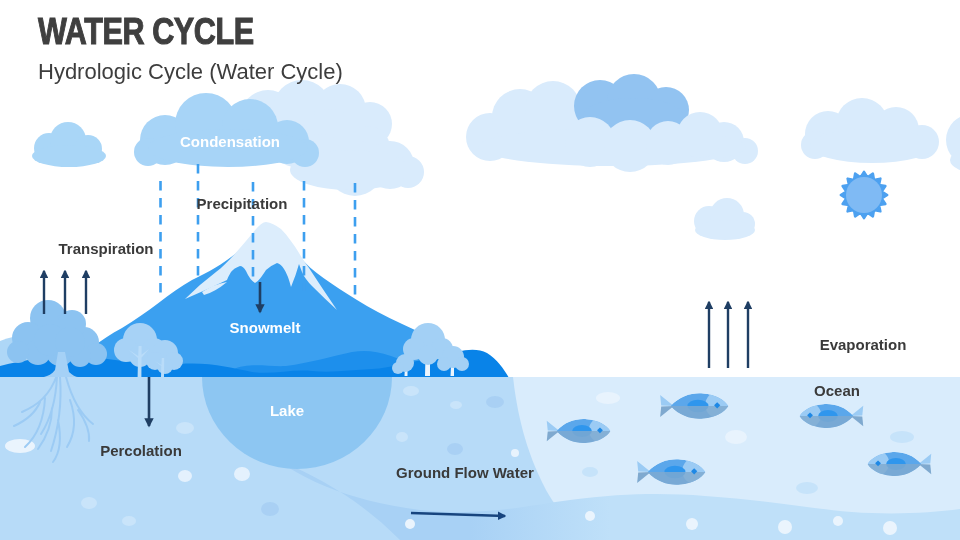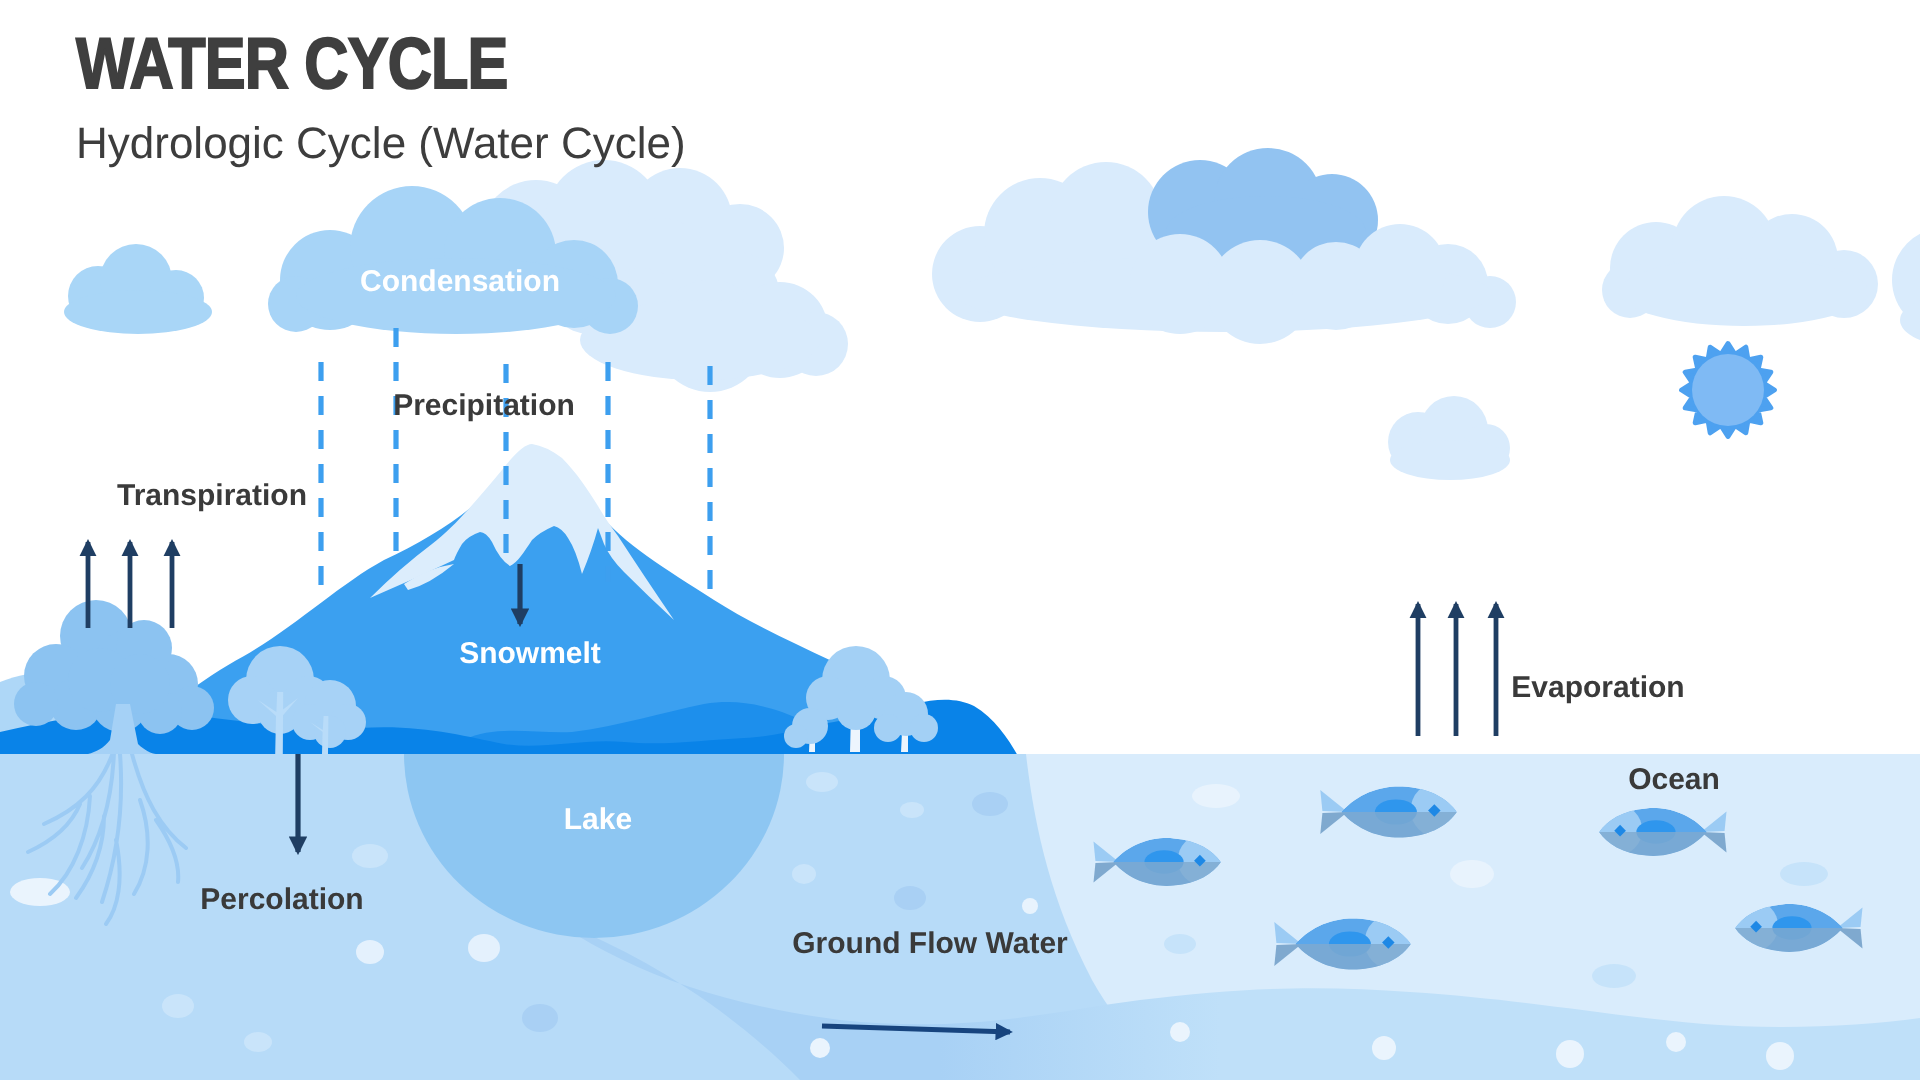--- a/index.html
+++ b/index.html
@@ -275,19 +275,19 @@
       </g>
 </svg>
 
 <h1 class="title">WATER CYCLE</h1>
 <div class="subtitle">Hydrologic Cycle (Water Cycle)</div>
 
 <div class="lbl light" style="left:230px;top:141px;">Condensation</div>
 <div class="lbl" style="left:242px;top:203px;">Precipitation</div>
 <div class="lbl" style="left:68px;top:248px;margin-left:38px;">Transpiration</div>
 <div class="lbl light" style="left:265px;top:327px;">Snowmelt</div>
-<div class="lbl light" style="left:287px;top:410px;margin-left:12px;">Lake</div>
+<div class="lbl light" style="left:287px;top:410px;">Lake</div>
 <div class="lbl" style="left:141px;top:450px;">Percolation</div>
 <div class="lbl" style="left:465px;top:472px;">Ground Flow Water</div>
-<div class="lbl" style="left:780px;top:344px;padding-left:38px;">Evaporation</div>
+<div class="lbl" style="left:844px;top:344px;padding-left:38px;">Evaporation</div>
 <div class="lbl" style="left:837px;top:390px;">Ocean</div>
 
 </div>
 
 </body></html>

